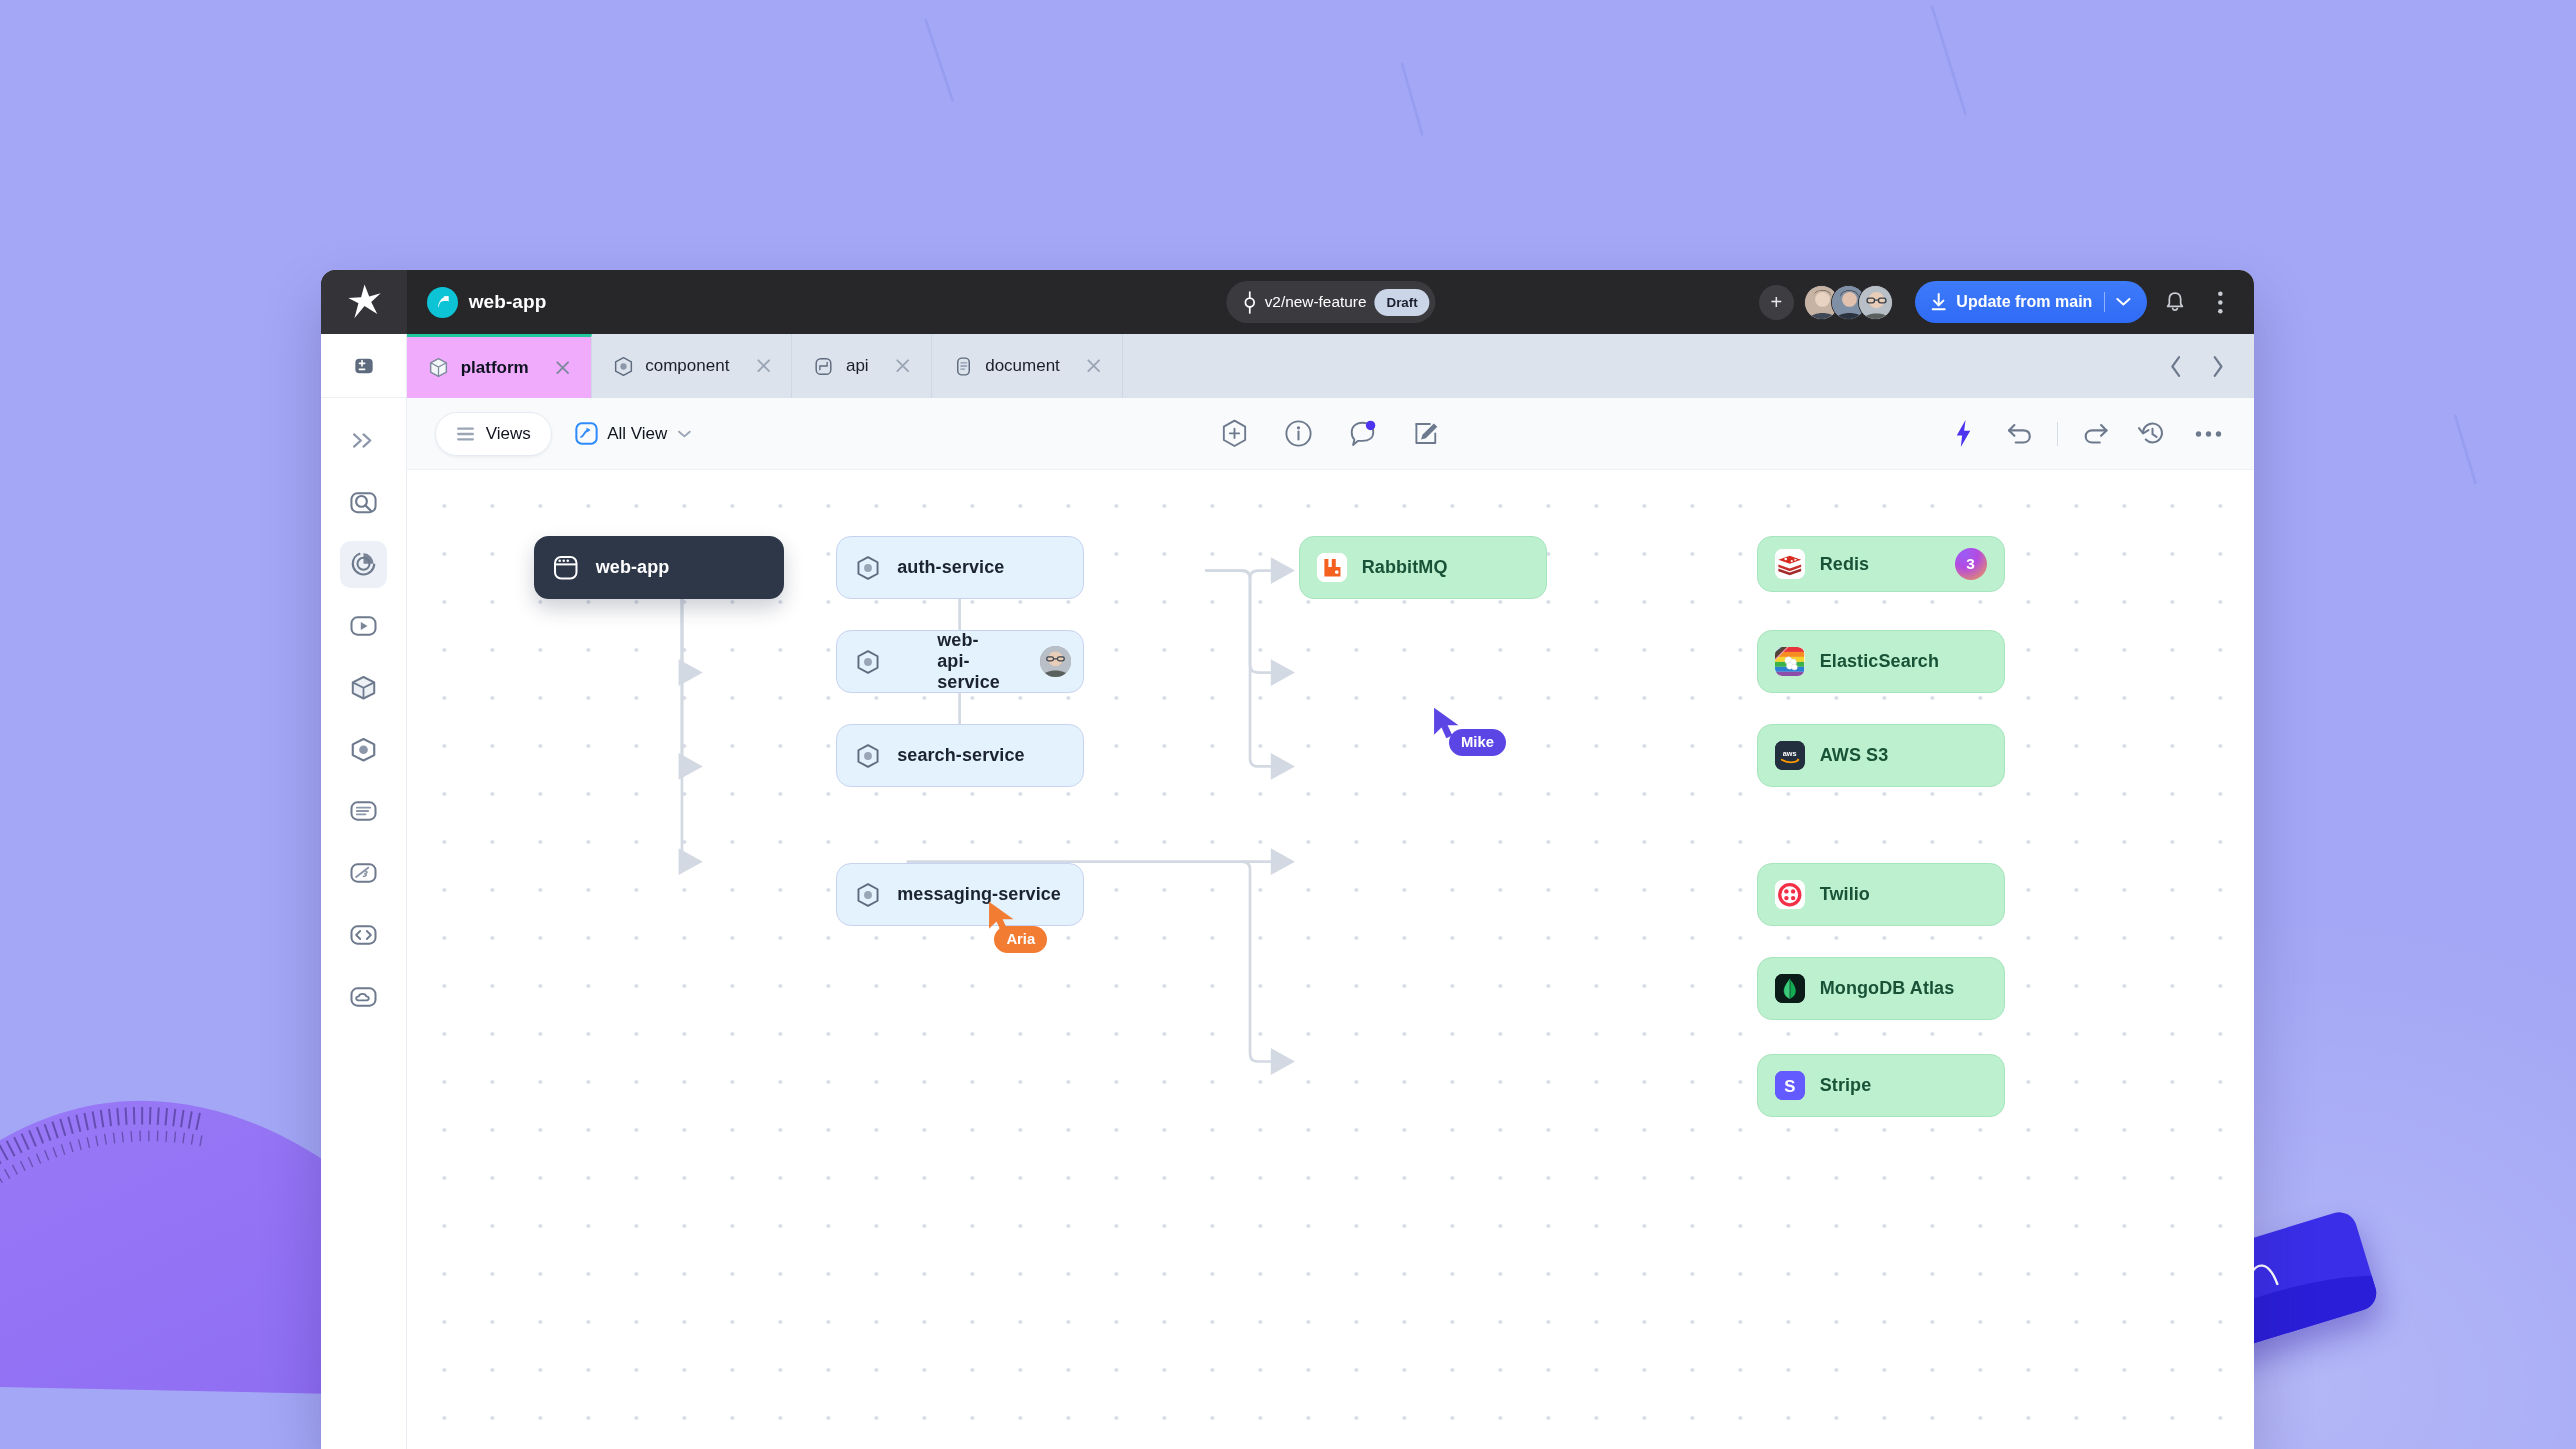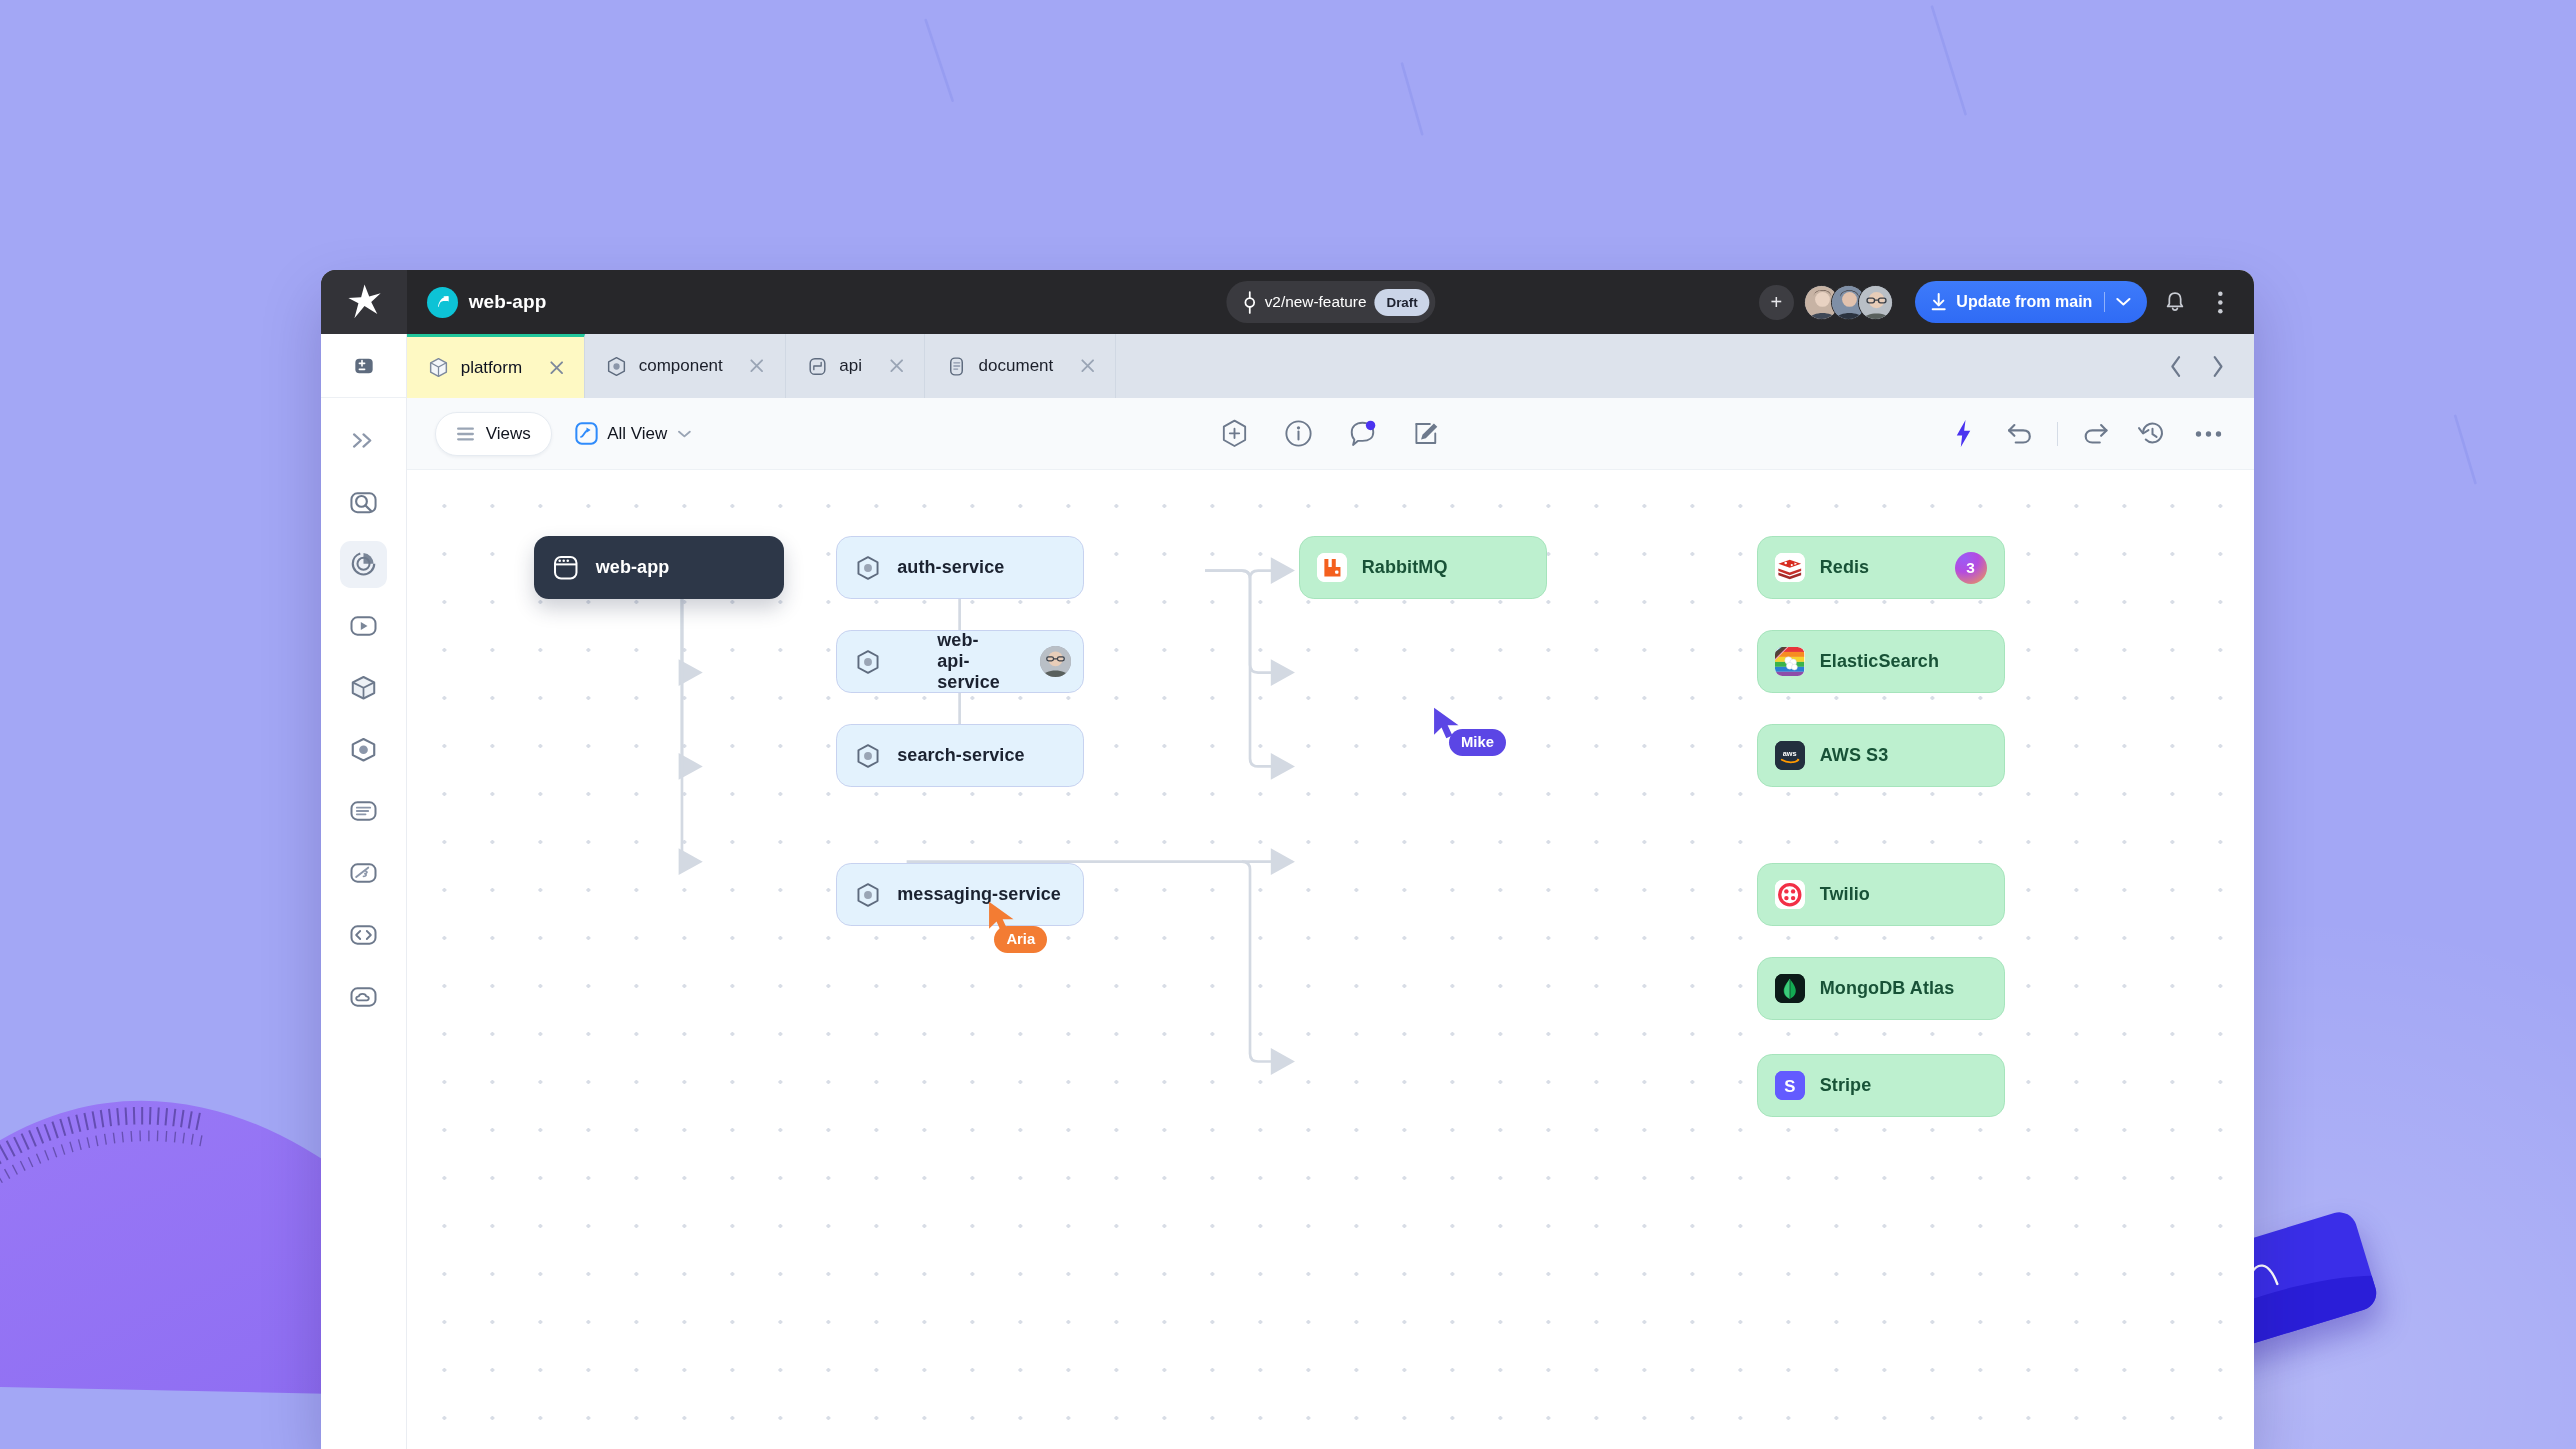--- a/index.html
+++ b/index.html
@@ -139,21 +139,21 @@
   #tab-strip {
     height: 64px; flex: 0 0 64px; background: #DDE3EC;
     display: flex; align-items: stretch; position: relative;
   }
   .tab {
     display: flex; align-items: center; gap: 10.7px;
     padding: 0 19px 0 20px; cursor: pointer; min-width: 0;
     border-right: 0.7px solid #D0D8E3;
   }
   .tab .tab-label { font-size: 17px; color: #1B1F2A; white-space: nowrap; }
-  .tab.active { background: #fef9c3; border-top: 3.4px solid #22C79B; }
+  .tab.active { background: #f0abfc; border-top: 3.4px solid #22C79B; font-weight: bold; }
   .tab.active .tab-label { color: #0E1220; }
   .tab-close { margin-left: 14.8px; display:flex; align-items:center; cursor:pointer; }
   #tab-nav { margin-left: auto; display: flex; align-items: center; gap: 6.7px; padding-right: 20px; }
   .tab-nav-btn { width:34px;height:34px;display:flex;align-items:center;justify-content:center;
                  background:none;border:none;cursor:pointer; }
 
   
   #toolbar {
     height: 72px; flex: 0 0 72px; background: #F8FAFC;
     display: flex; align-items: center; padding: 0 28px; position: relative;
@@ -697,21 +697,21 @@
         <div class="node service" style="left:429px; top:393px; width:248px; height:63px;">
           <span class="node-icon">
             <svg width="28" height="28" viewBox="0 0 44 44">
                 <path d="M22 5 L37 13 L37 31 L22 39 L7 31 L7 13 Z" fill="none" stroke="#5E6B7E" stroke-width="3" stroke-linejoin="round"></path>
                 <circle cx="22" cy="22" r="6.2" fill="#9AA5B5"></circle>
               </svg>
           </span>
           <span class="node-label">messaging-service</span>
         </div>
 
-        <div class="node resource" style="left:1350px; top:66px; width:248px; height:63px;">
+        <div class="node resource" style="left:1350px; top:66px; width:248px; height:56px;">
           <span class="node-icon app-logo">
             <svg width="29.5" height="29.5" viewBox="0 0 44 44">
                 <rect width="44" height="44" rx="10" fill="#fff"></rect>
                 <g>
                   <path d="M5 29 L22 35 L39 29 L39 33 L22 39 L5 33 Z" fill="#A32B2A"></path>
                   <path d="M5 23 L22 29 L39 23 L39 27 L22 33 L5 27 Z" fill="#C6302B"></path>
                   <path d="M5 16 L22 10 L39 16 L22 22 Z" fill="#D82C20"></path>
                   <circle cx="16" cy="15" r="1.9" fill="#fff"></circle>
                   <circle cx="25" cy="18" r="1.6" fill="#fff"></circle>
                   <path d="M29 14 L33 16 L29 18 Z" fill="#fff"></path>

